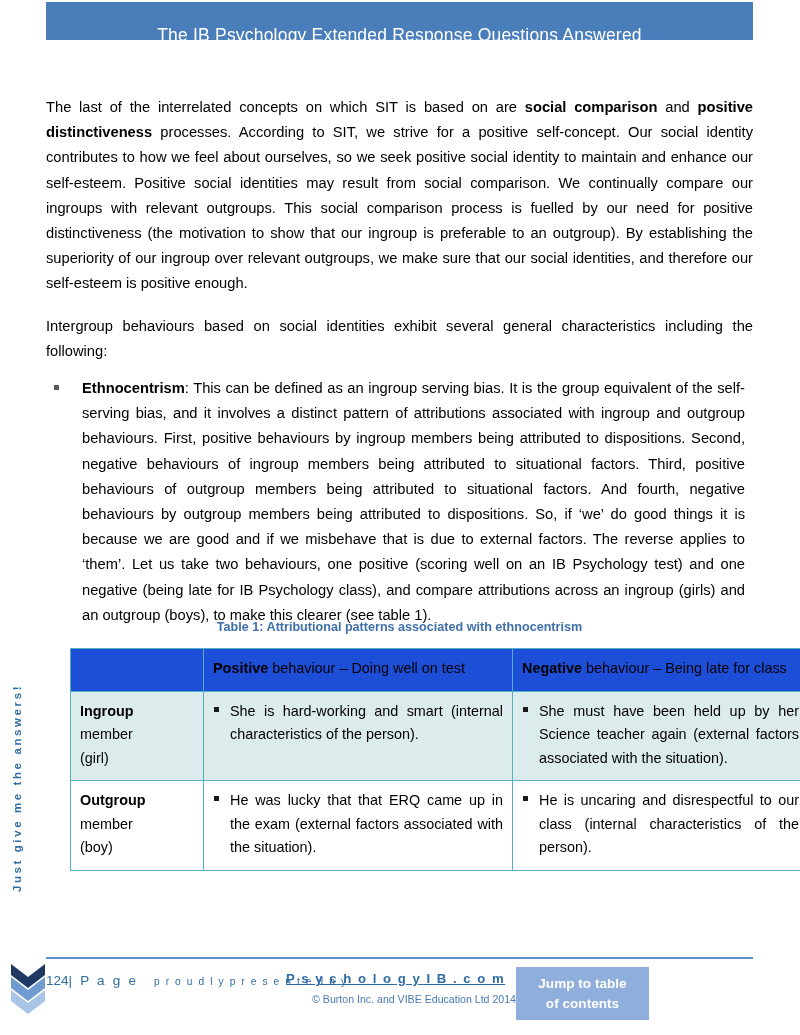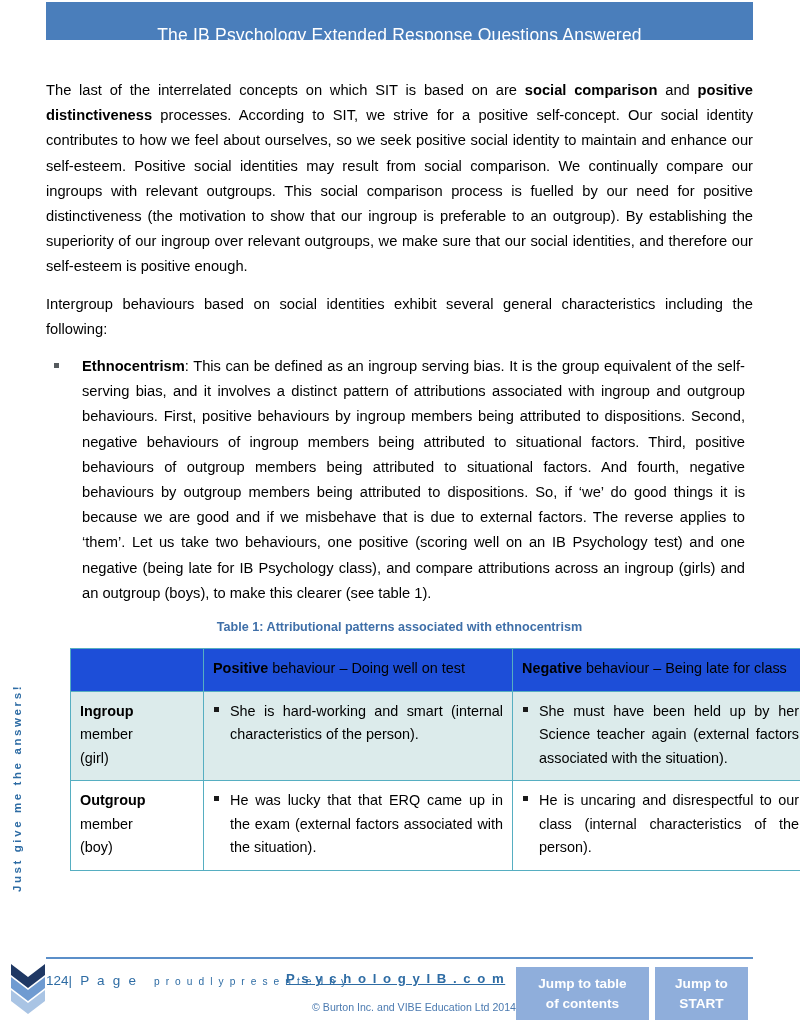--- a/index.html
+++ b/index.html
@@ -79,21 +79,21 @@
 
   
   .content {
     position: absolute;
     left: 46px;
     top: 78px;
     width: 707px;
   }
 
   p.para {
-    margin: 0 0 12px 0;
+    margin: 17px 0 12px 0;
     font-size: 14.7px;
     line-height: 25.2px;
     text-align: justify;
     text-justify: inter-word;
     color: #000000;
   }
   p.para:last-child { margin-bottom: 0; }
 
   .bullet-block {
     position: relative;
@@ -218,21 +218,21 @@
     font-size: 13.2px;
     font-weight: bold;
     color: #2e6ca4;
     letter-spacing: 1.5px;
     text-decoration: underline;
     white-space: nowrap;
   }
   .copyright {
     position: absolute;
     left: 230px;
-    top: 36px;
+    top: 28px;
     width: 240px;
     text-align: right;
     font-size: 10.6px;
     color: #4b7ab0;
     white-space: nowrap;
   }
 
   .jump-btn {
     position: absolute;
     background: #8faedb;
@@ -347,19 +347,15 @@
 
     <a class="site-link" href="#">P s y c h o l o g y I B . c o m</a>
 
     <div class="copyright">© Burton Inc. and VIBE Education Ltd 2014</div>
 
     <div class="jump-btn" id="btn-toc">
       <span>Jump to table</span>
       <span>of contents</span>
     </div>
 
-    <div class="jump-btn" id="btn-start">
-      <span>Jump to</span>
-      <span>START</span>
-    </div>
   </div>
 
 </div>
 
 </body></html>

